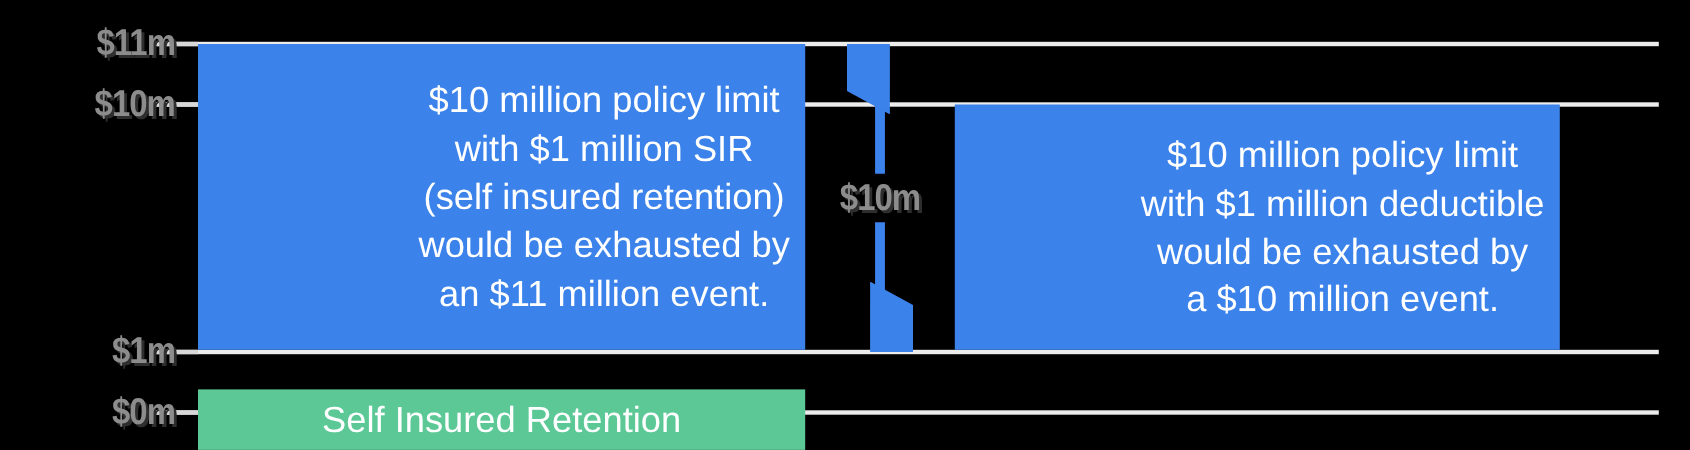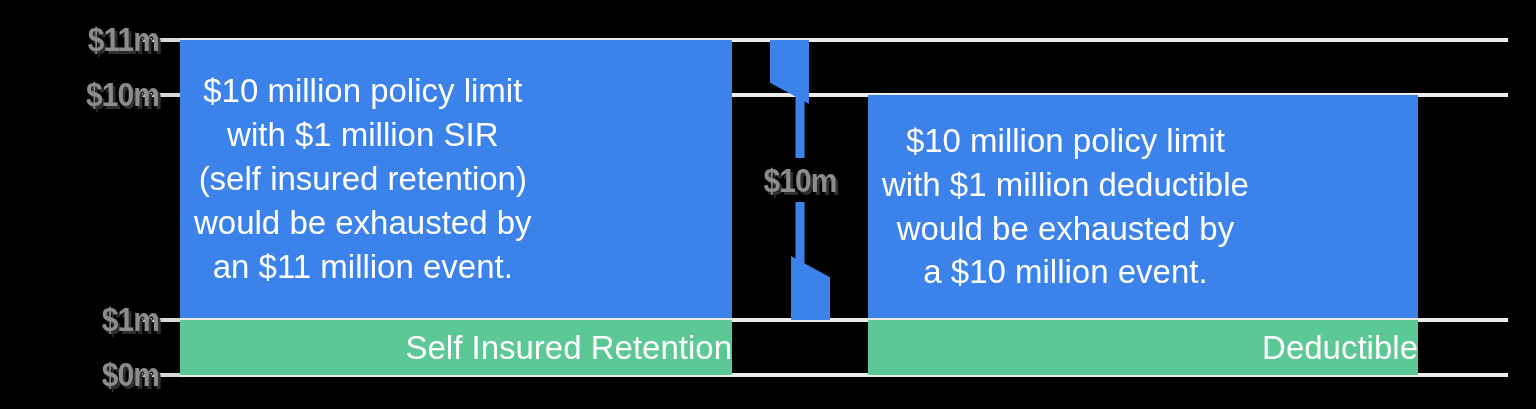--- a/index.html
+++ b/index.html
@@ -54,27 +54,28 @@
 
   
   .bar {
     position: absolute;
     box-sizing: border-box;
   }
   .bar-blue {
     background: #3b82eb;
     display: flex;
     align-items: center;
-    justify-content: flex-start;
+    justify-content: flex-end;
   }
   .bar-green {
     background: #5bc896;
     display: flex;
     align-items: center;
-    justify-content: flex-end;
+    justify-content: center;
+    margin-top: 34px;
   }
   .bar-blue-text {
     color: #ffffff;
     font-size: 33px;
     line-height: 1.33;
     text-align: center;
     font-family: "Liberation Sans", sans-serif;
     padding: 0 14px;
     white-space: pre-line;
   }
@@ -154,18 +155,15 @@
     <div class="arrow-label" style="left:30px; top:140px;">$10m</div>
   </div>
 
   <div class="bar bar-blue" style="left:868px; top:95px; width:550px; height:223px;">
     <div class="bar-blue-text">$10 million policy limit
 with $1 million deductible
 would be exhausted by
 a $10 million event.</div>
   </div>
 
-  <div class="bar bar-green" style="left:868px; top:320px; width:550px; height:55px;">
-    <div class="bar-green-text">Deductible</div>
-  </div>
 
 
 </div>
 
 </body></html>

